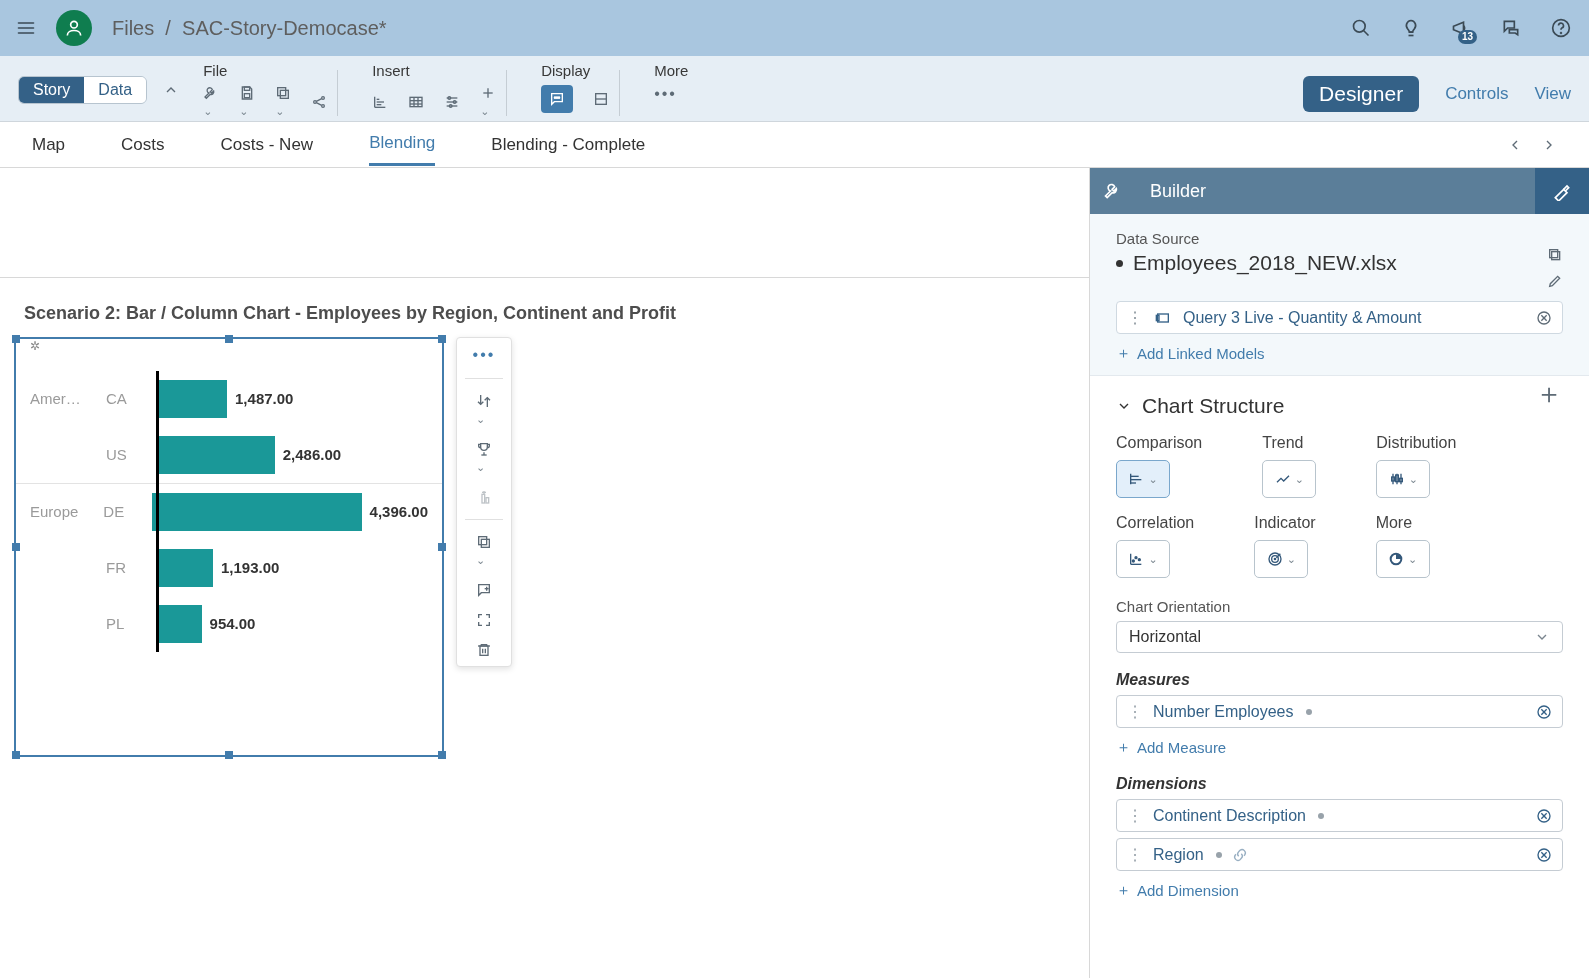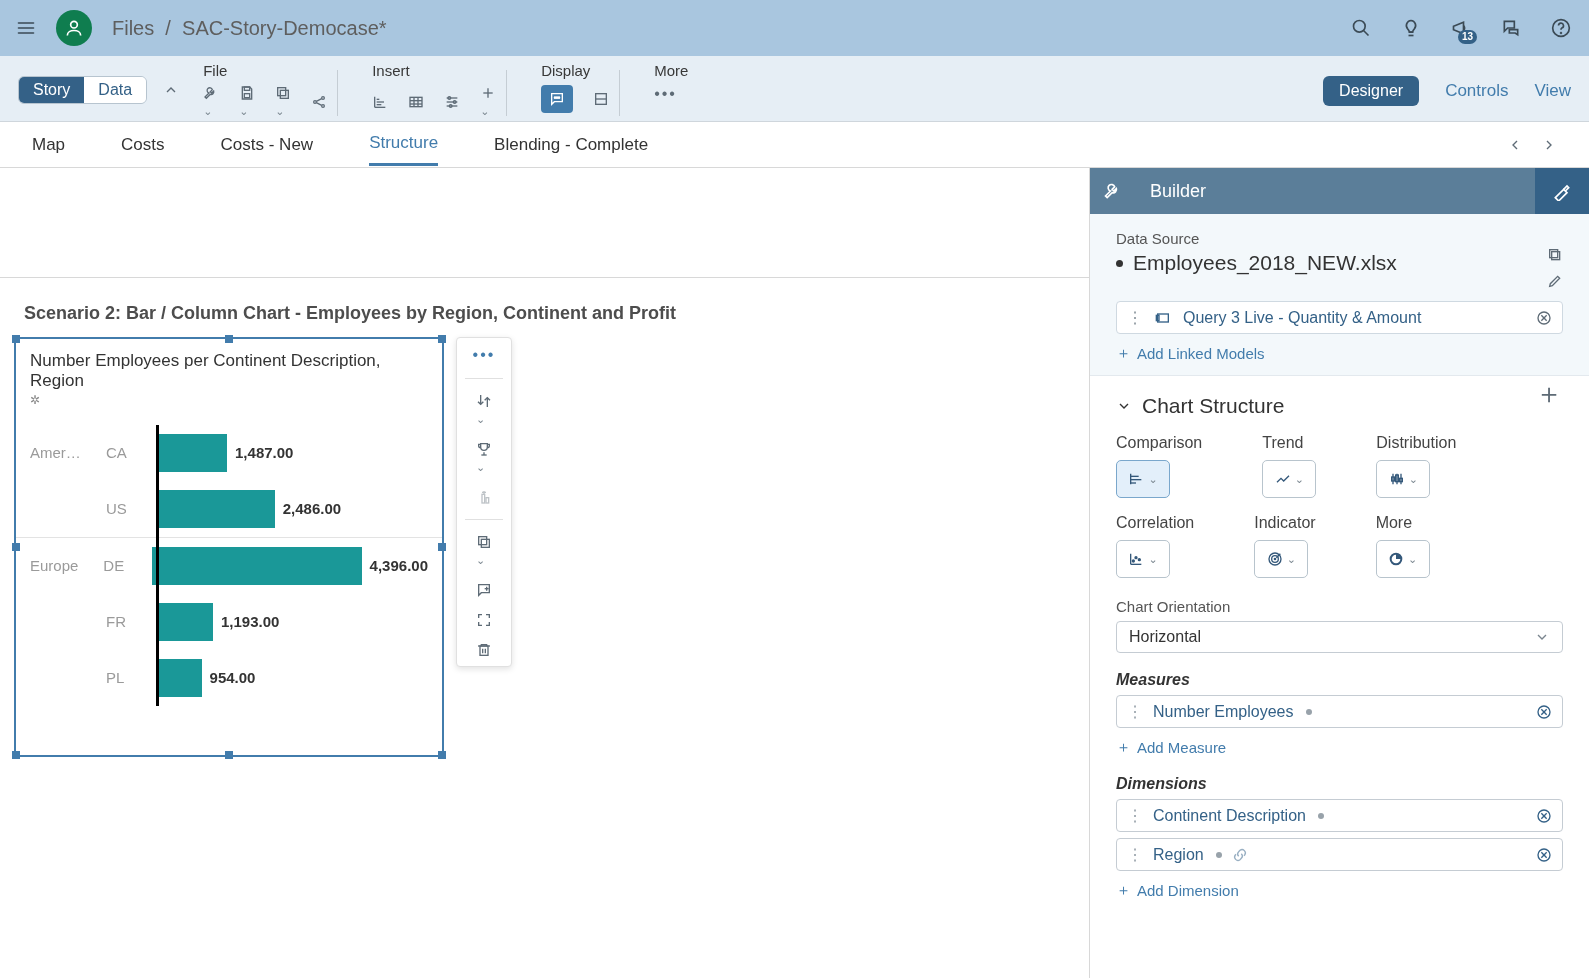--- a/index.html
+++ b/index.html
@@ -28,21 +28,21 @@
   .seg > div { padding:4px 14px; font-size:16px; }
   .seg .on { background:var(--blue-dark); color:#fff; }
   .seg .off { background:#fff; color:var(--blue-dark); }
   .rib-group { margin-left:24px; }
   .rib-group .lbl { font-size:15px; color:#383838; }
   .rib-group .row { display:flex; gap:20px; align-items:center; margin-top:6px; color:#5e6b76; }
   .vsep { width:1px; height:46px; background:#c5cdd4; margin:8px 10px 0; }
   .chev-up { margin:20px 0 0 16px; color:#5e6b76; }
   .comment-btn { background:var(--blue-link); color:#fff; padding:6px 8px; border-radius:4px; display:inline-flex; }
   .ribbon-right { margin-left:auto; display:flex; align-items:center; gap:26px; margin-top:14px; }
-  .btn-primary { background:var(--blue-dark); color:#fff; padding:6px 16px; border-radius:6px; font-size:16px; }
+  .btn-primary { background:var(--blue-dark); color:#fff; padding:6px 16px; border-radius:6px; font-size:21px; }
   .link { color:var(--blue-link); font-size:17px; }
   
   .tabs { display:flex; align-items:center; height:46px; background:#fff; border-bottom:1px solid var(--border); padding:0 32px; gap:56px; color:#333; font-size:17px; }
   .tabs .tab { padding:10px 0; }
   .tabs .tab.active { color:var(--blue-link); border-bottom:3px solid var(--blue-link); }
   .tabs .arrows { margin-left:auto; display:flex; gap:18px; color:#5e6b76; }
   
   .canvas { display:flex; height:calc(978px - 56px - 66px - 46px); }
   .page { flex:1; padding:0; overflow:hidden; }
   .band { height:110px; border-bottom:1px solid var(--border); }
@@ -270,21 +270,21 @@
     <div class="btn-primary">Designer</div>
     <div class="link">Controls</div>
     <div class="link">View</div>
   </div>
 </div>
 
 <div class="tabs">
   <div class="tab">Map</div>
   <div class="tab">Costs</div>
   <div class="tab">Costs - New</div>
-  <div class="tab active">Structure</div>
+  <div class="tab active">Blending</div>
   <div class="tab">Blending - Complete</div>
   <div class="arrows">
     <span>
         <svg class="i-sm" viewBox="0 0 24 24" fill="none" stroke="currentColor" stroke-width="2">
           <polyline points="15 18 9 12 15 6"></polyline>
         </svg>
       </span>
     <span>
         <svg class="i-sm" viewBox="0 0 24 24" fill="none" stroke="currentColor" stroke-width="2">
           <polyline points="9 18 15 12 9 6"></polyline>
@@ -302,21 +302,20 @@
       <div class="chart-widget">
         <div class="handle h-tl"></div>
           <div class="handle h-tm"></div>
           <div class="handle h-tr"></div>
         <div class="handle h-lm"></div>
           <div class="handle h-rm"></div>
         <div class="handle h-bl"></div>
           <div class="handle h-bm"></div>
           <div class="handle h-br"></div>
 
-        <div class="chart-title">Number Employees per Continent Description, Region</div>
         <div class="gear">✲</div>
 
         <div class="bars">
           <div class="axis"></div>
           <div id="bars-host">
               <div class="bar-row">
                 <div class="cont-col">Amer…</div>
                 <div class="reg-col">CA</div>
                 <div class="bar-track">
                   <div class="bar" style="width:71.03503184713377px"></div>

